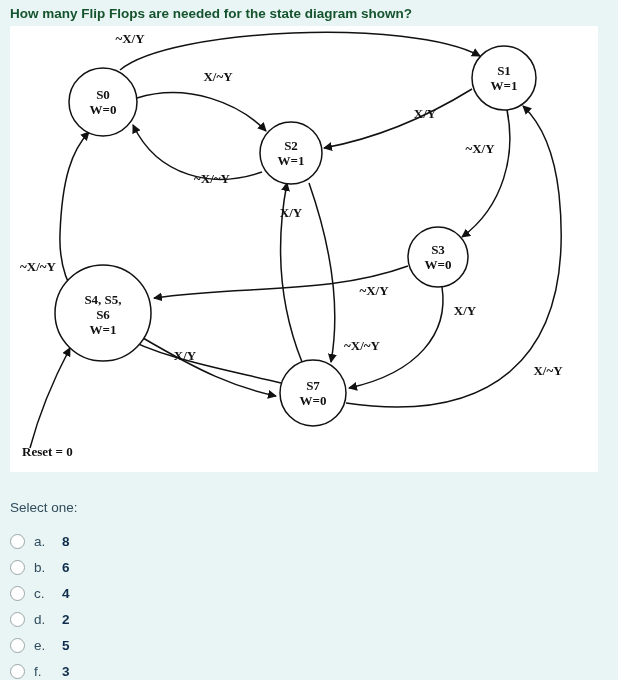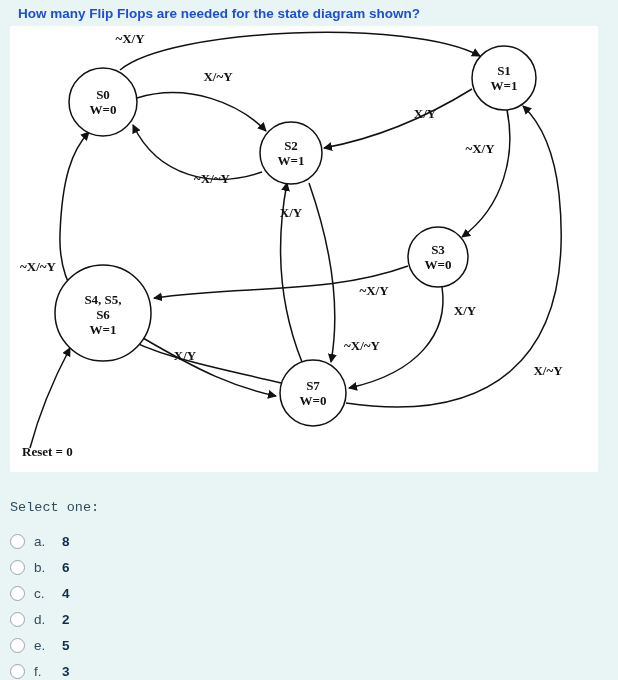--- a/index.html
+++ b/index.html
@@ -4,34 +4,34 @@
 <style>
   html,body{margin:0;padding:0;}
   body{
     width:618px;height:680px;
     background:#e9f5f4;
     font-family:"Liberation Sans",sans-serif;
     color:#111;
     position:relative;
   }
   .q-title{
-    position:absolute;left:18px;top:6px;
-    font-size:13.5px;font-weight:bold;color:#1d4ed8;text-align:center;
+    position:absolute;left:10px;top:6px;
+    font-size:13.5px;font-weight:bold;color:#14532d;text-align:center;
   }
   .diagram-panel{
     position:absolute;left:10px;top:26px;
     width:588px;height:446px;background:#ffffff;
   }
   svg text{
     font-family:"Liberation Serif","DejaVu Serif",serif;
     font-weight:bold;font-size:13px;fill:#111;
   }
   .select-one{
     position:absolute;left:10px;top:500px;
-    font-size:13.5px;color:#2f4b5c;font-family:Liberation Mono, monospace;
+    font-size:13.5px;color:#2f4b5c;
   }
   .options{
     position:absolute;left:10px;top:528px;
   }
   .opt{
     display:flex;align-items:center;height:26px;cursor:pointer;
   }
   .radio{
     width:13px;height:13px;border:1px solid #9aa5a8;border-radius:50%;
     background:#fff;display:inline-block;flex:0 0 auto;

